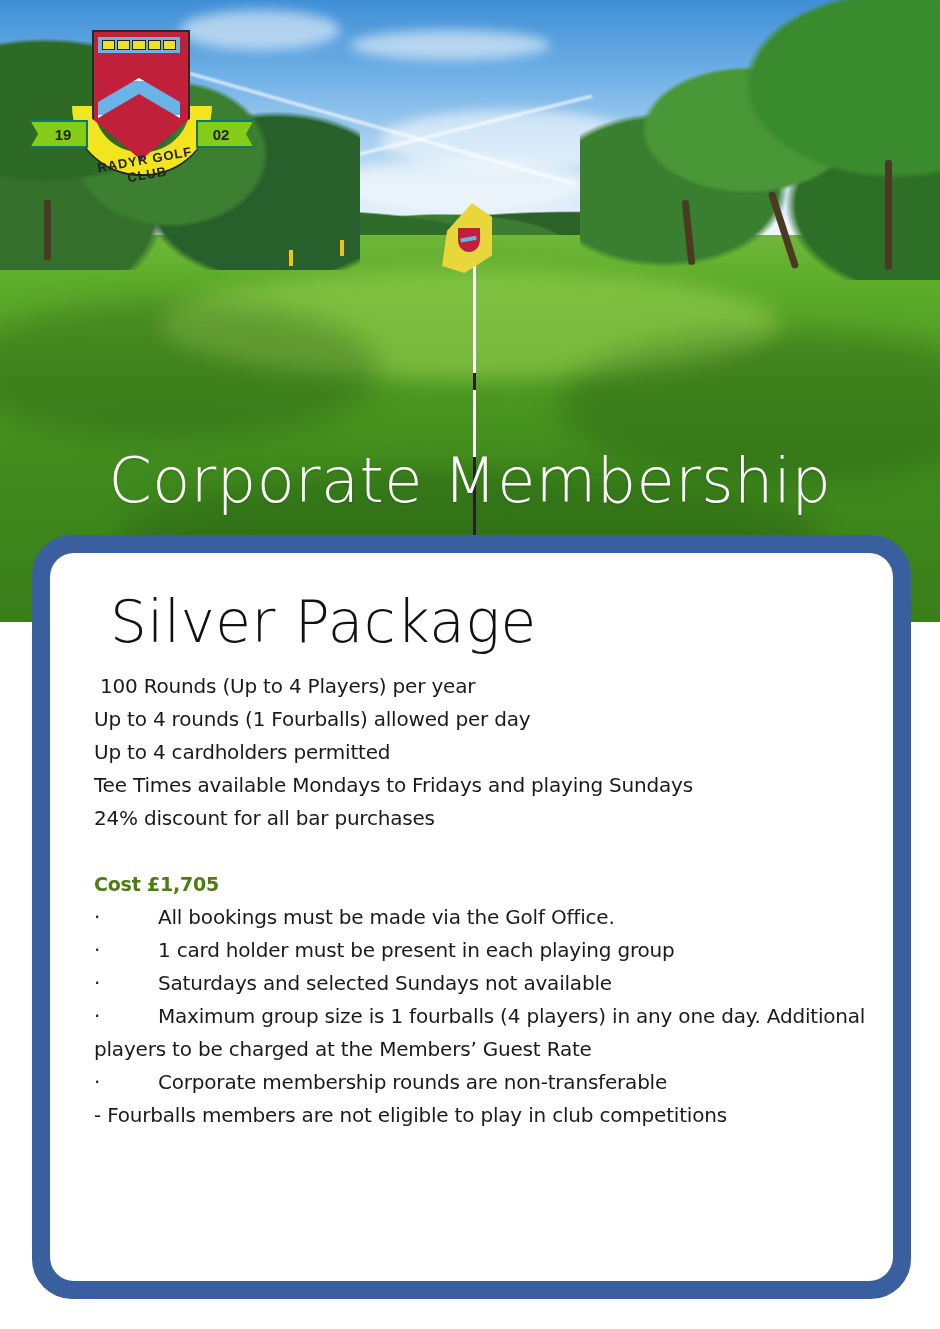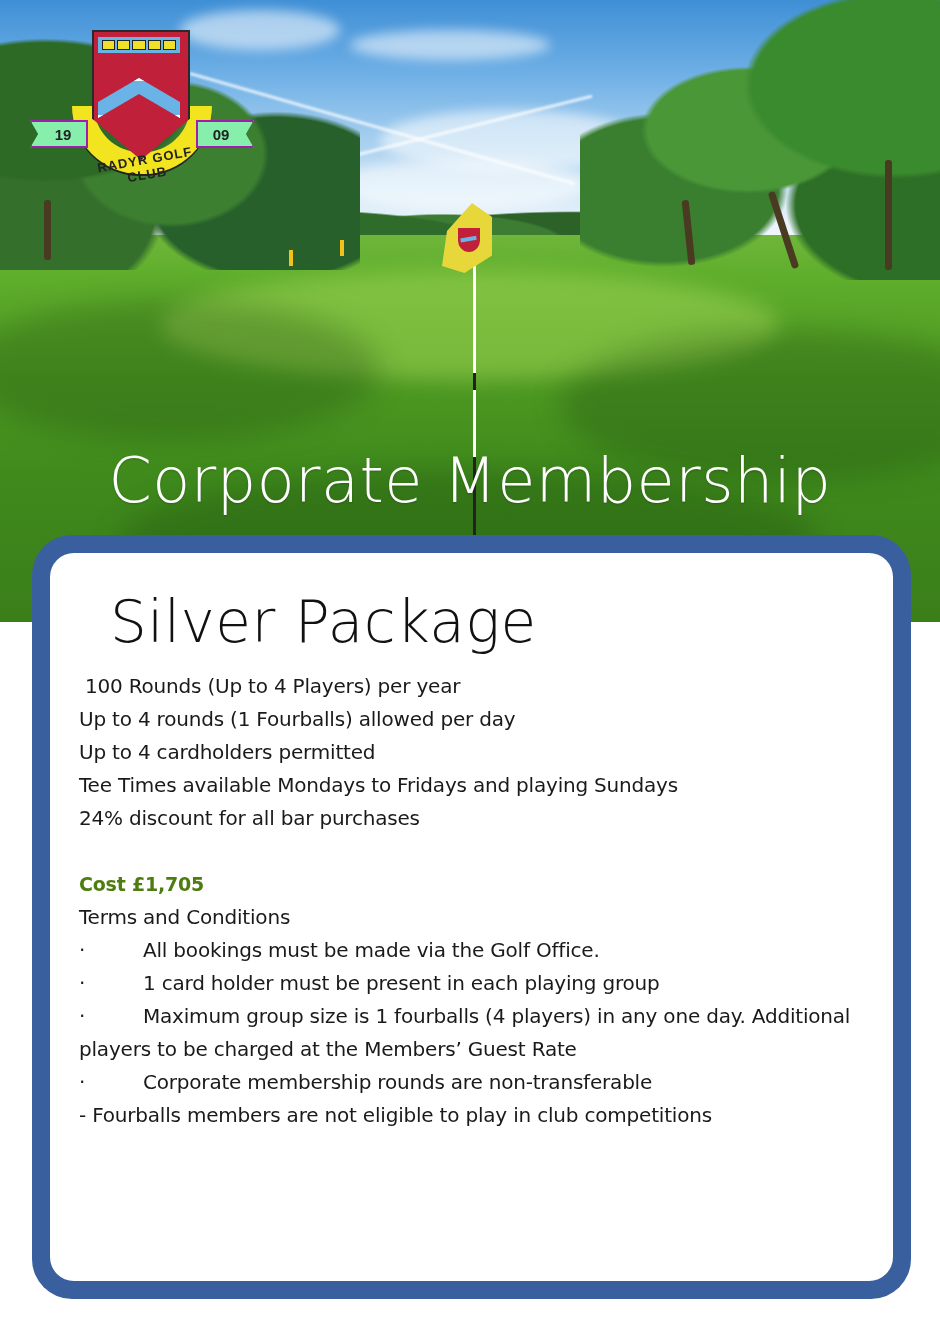--- a/index.html
+++ b/index.html
@@ -65,21 +65,21 @@
   }
   .shield-chief { position: absolute; left: 70px; top: 9px; width: 82px; height: 16px; background: #6ab3e6; }
   .shield-bricks { position: absolute; left: 74px; top: 12px; width: 74px; height: 10px; display: flex; gap: 2px; }
   .shield-bricks span { flex: 1; background: #f0e02a; border: 1px solid #222; }
   .chevron {
     position: absolute; left: 70px; top: 50px; width: 82px; height: 34px;
     background: #6ab3e6; border-top: 3px solid #fff; border-bottom: 3px solid #fff;
     clip-path: polygon(0 60%, 50% 0, 100% 60%, 100% 100%, 50% 40%, 0 100%);
   }
   .ribbon-left, .ribbon-right {
-    position: absolute; top: 92px; width: 58px; height: 28px; background: #86efac; border: 2px solid #a21caf;
+    position: absolute; top: 92px; width: 58px; height: 28px; background: #84cc16; border: 2px solid #0f766e;
     font-family: "Liberation Sans", sans-serif; font-weight: bold; font-size: 15px; color: #222;
     display: flex; align-items: center; justify-content: center;
   }
   .ribbon-left { left: 2px; clip-path: polygon(0 0, 100% 0, 100% 100%, 0 100%, 14% 50%); padding-left: 8px; box-sizing: border-box; }
   .ribbon-right { left: 168px; clip-path: polygon(0 0, 100% 0, 86% 50%, 100% 100%, 0 100%); padding-right: 8px; box-sizing: border-box; }
   .ribbon-arc {
     position: absolute; left: 44px; top: 78px; width: 136px; height: 76px;
     border: 22px solid #f2e41e; border-top: none; border-radius: 0 0 100px 100px;
     box-shadow: 0 2px 0 #222; box-sizing: content-box; width: 96px; height: 46px;
   }
@@ -102,21 +102,21 @@
     background: #3a5f9e; border-radius: 40px;
   }
   .card {
     position: absolute; left: 50px; top: 553px; width: 843px; height: 728px;
     background: #ffffff; border-radius: 24px;
   }
   .pkg-title {
     position: absolute; left: 110px; top: 588px;
     font-family: "DejaVu Sans", sans-serif; font-weight: 300; font-size: 58px; color: #111; letter-spacing: 0.5px;
   }
-  .lines { position: absolute; left: 79px; top: 670px; width: 800px; }
+  .lines { position: absolute; left: 94px; top: 670px; width: 800px; }
   .line {
     font-family: "DejaVu Sans", sans-serif; font-size: 20px; color: #1a1a1a; line-height: 33px; height: 33px;
     white-space: nowrap; letter-spacing: -0.2px;
   }
   .line.indent1 { padding-left: 6px; }
   .gap { height: 33px; }
   .cost { font-weight: bold; color: #4d7c0f; font-size: 19px; }
   .bullet { display: inline-block; width: 64px; }
 </style>
 </head>
@@ -158,46 +158,48 @@
   <div class="shield-chief"></div>
   <div class="shield-bricks">
     <span></span>
       <span></span>
       <span></span>
       <span></span>
       <span></span>
   </div>
   <div class="chevron"></div>
   <div class="ribbon-left">19</div>
-  <div class="ribbon-right">09</div>
+  <div class="ribbon-right">02</div>
   <div class="ribbon-text">RADYR GOLF CLUB</div>
 </div>
 
 <div class="main-title">Corporate Membership</div>
 
 <div class="frame"></div>
 <div class="card"></div>
 
 <div class="pkg-title">Silver Package</div>
 
 <div class="lines">
   <div class="line indent1">100 Rounds (Up to 4 Players) per year</div>
   <div class="line">Up to 4 rounds (1 Fourballs) allowed per day</div>
   <div class="line">Up to 4 cardholders permitted</div>
   <div class="line">Tee Times available Mondays to Fridays and playing Sundays</div>
   <div class="line">24% discount for all bar purchases</div>
   <div class="gap"></div>
   <div class="line cost">Cost £1,705</div>
-  <div class="line">Terms and Conditions</div>
 
   <div class="line">
     <span class="bullet">·</span><span>All bookings must be made via the Golf Office.</span>
   </div>
   <div class="line">
     <span class="bullet">·</span><span>1 card holder must be present in each playing group</span>
+  </div>
+  <div class="line">
+    <span class="bullet">·</span><span>Saturdays and selected Sundays not available</span>
   </div>
   <div class="line">
     <span class="bullet">·</span><span>Maximum group size is 1 fourballs (4 players) in any one day.  Additional</span>
   </div>
   <div class="line">players to be charged at the Members’ Guest Rate</div>
   <div class="line">
     <span class="bullet">·</span><span>Corporate membership rounds are non-transferable</span>
   </div>
   <div class="line">- Fourballs members are not eligible to play in club competitions</div>
   <div class="gap"></div>

